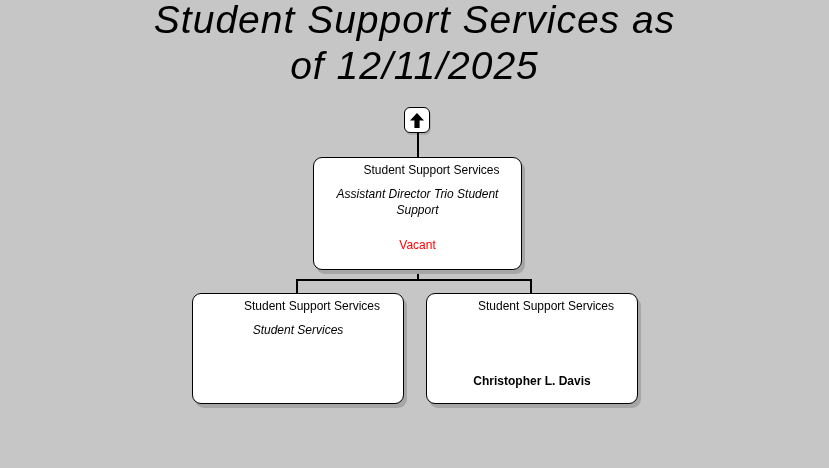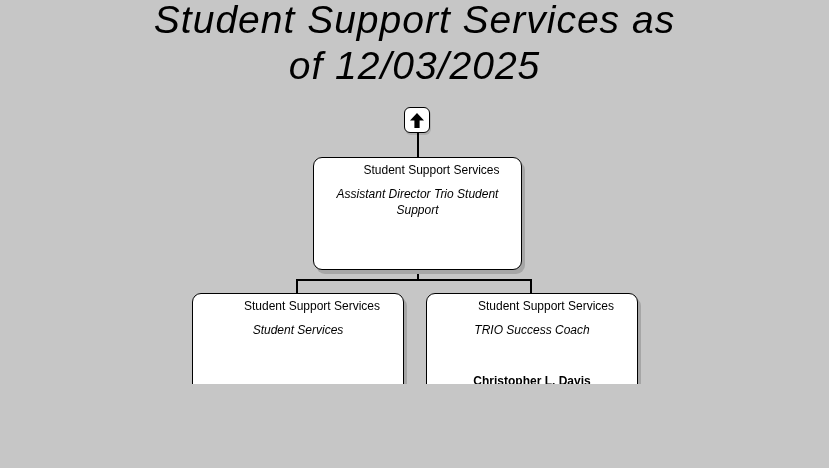--- a/index.html
+++ b/index.html
@@ -1,19 +1,19 @@
 <!DOCTYPE html>
 <html><head>
 <meta charset="utf-8">
 <style>
   html, body { margin: 0; padding: 0; background: #c6c6c6; }
   .canvas {
     position: relative;
     width: 829px;
-    height: 384px;
+    height: 468px;
     background: #c6c6c6;
     font-family: "Liberation Sans", "DejaVu Sans", sans-serif;
     color: #000;
     overflow: hidden;
   }
 
   
   .title {
     position: absolute;
     top: -3px;
@@ -91,44 +91,44 @@
     color: #ff0000;
   }
 </style>
 </head>
 <body>
 
 <div class="canvas">
 
   <div class="title">
     <div>Student Support Services as</div>
-    <div>of 12/03/2025</div>
+    <div>of 12/11/2025</div>
   </div>
 
   <button class="up-btn">
     <svg width="14" height="15" viewBox="0 0 14 15">
       <path d="M7 0 L14 7.5 H9.6 V15 H4.4 V7.5 H0 Z" fill="#000000"></path>
     </svg>
   </button>
 
   <div class="connector c-btn-root"></div>
   <div class="connector c-root-down"></div>
   <div class="connector c-horizontal"></div>
   <div class="connector c-drop-left"></div>
   <div class="connector c-drop-right"></div>
 
   <div class="node node-root">
     <div class="dept">Student Support Services</div>
     <div class="job">Assistant Director Trio Student Support</div>
+    <div class="person vacant">Vacant</div>
   </div>
 
   <div class="node node-left">
     <div class="dept">Student Support Services</div>
     <div class="job">Student Services</div>
   </div>
 
   <div class="node node-right">
     <div class="dept">Student Support Services</div>
-    <div class="job">TRIO Success Coach</div>
     <div class="person">Christopher L. Davis</div>
   </div>
 
 </div>
 
 </body></html>

